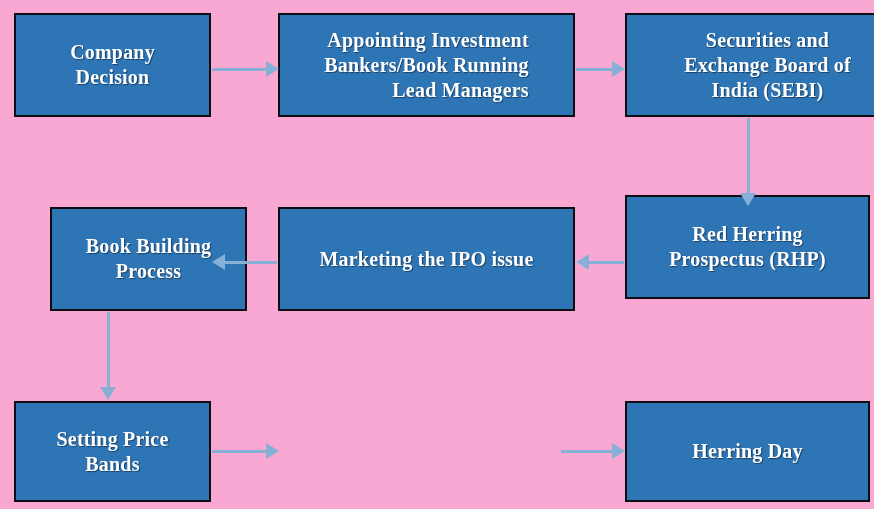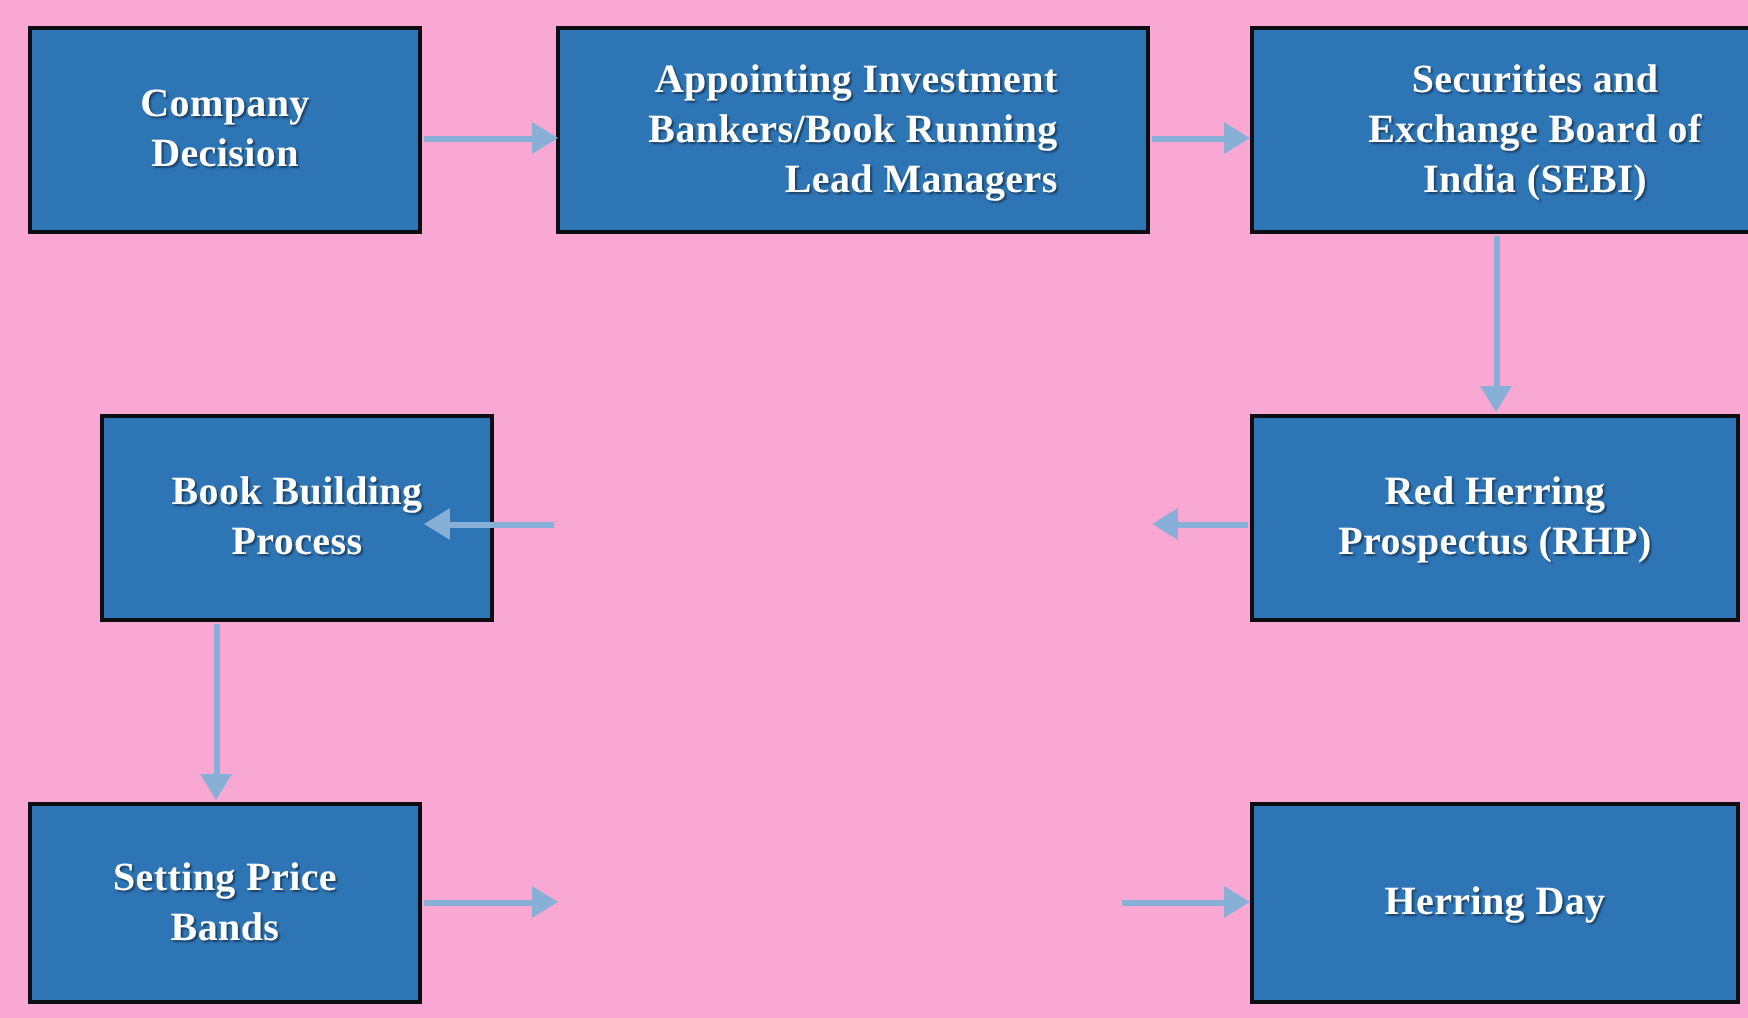--- a/index.html
+++ b/index.html
@@ -94,22 +94,25 @@
     <span class="node-label">Securities and
 Exchange Board of
 India (SEBI)</span>
   </div>
 
   <div class="node" style="left:14px; top:207px; width:197px; height:104px;margin-left:36px;">
     <span class="node-label">Book Building
 Process</span>
   </div>
 
+  <div class="node" style="left:278px; top:207px; width:297px; height:104px;">
+    <span class="node-label">Marketing the IPO issue</span>
+  </div>
 
-  <div class="node" style="left:625px; top:207px; width:245px; height:104px;">
+  <div class="node" style="left:625px; top:195px; width:245px; height:104px;">
     <span class="node-label">Red Herring
 Prospectus (RHP)</span>
   </div>
 
   <div class="node" style="left:14px; top:401px; width:197px; height:101px;">
     <span class="node-label">Setting Price
 Bands</span>
   </div>
 
 

